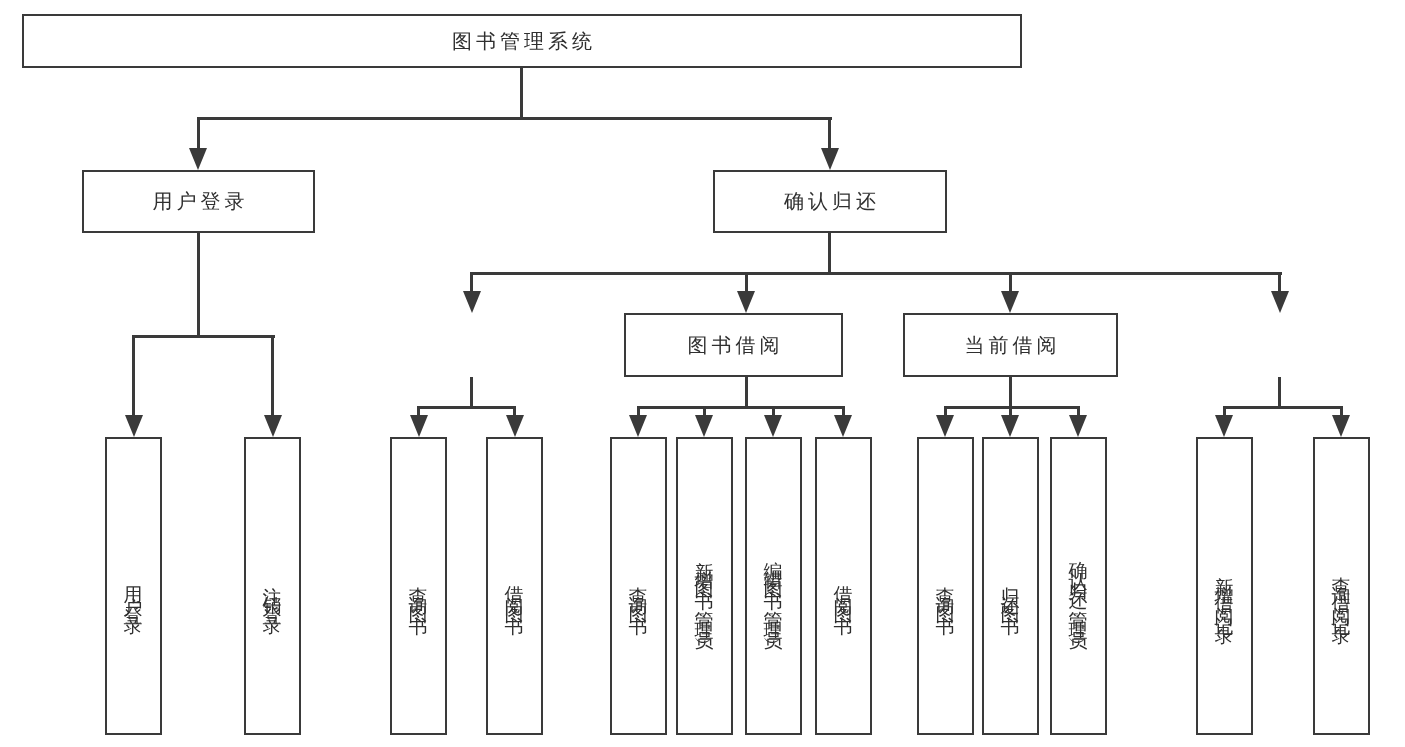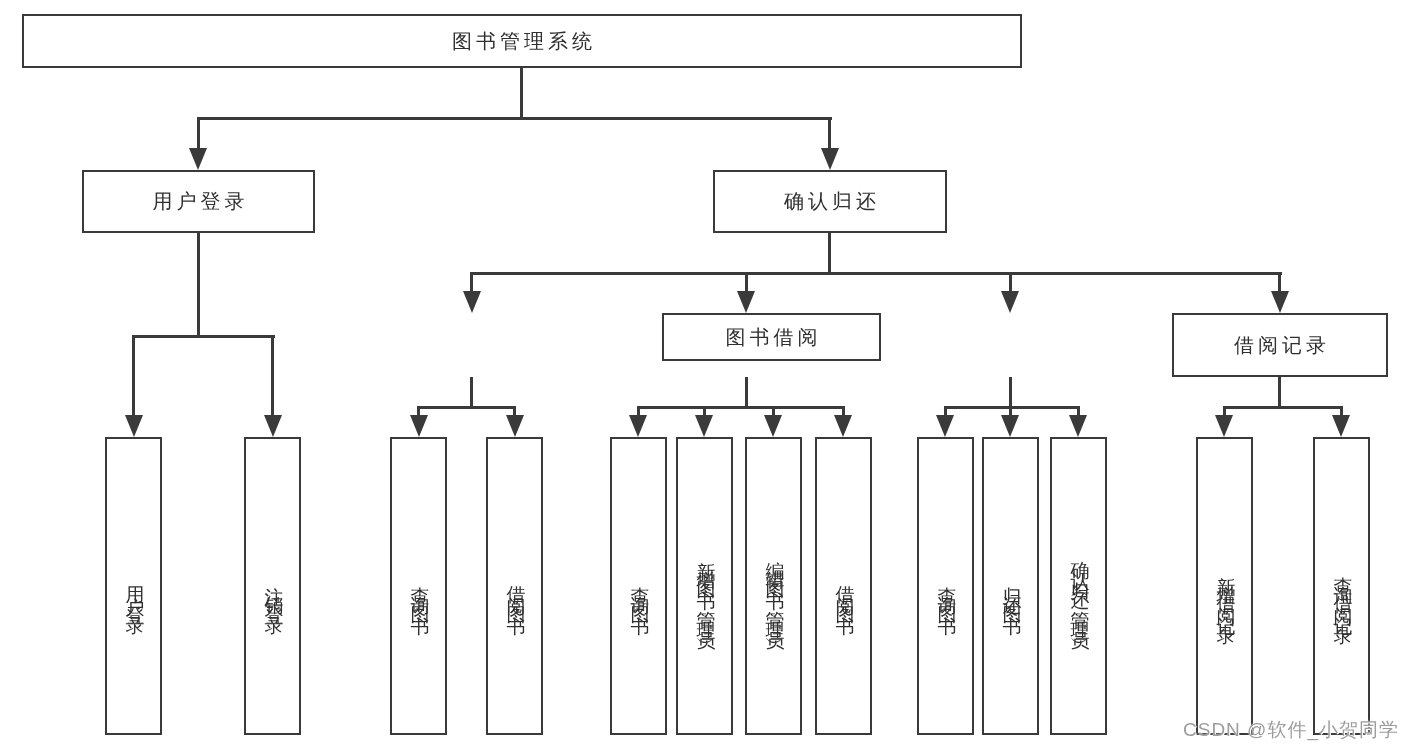--- a/index.html
+++ b/index.html
@@ -20,21 +20,20 @@
   }
   .hbox, .vbox {
     position: absolute;
     background: var(--bg);
     border: 2px solid var(--line);
     box-sizing: border-box;
     display: flex;
     align-items: center;
     justify-content: center;
     z-index: 2;
-    font-family: Liberation Mono, monospace;
   }
   .hbox span {
     font-size: 20px;
     letter-spacing: 4px;
     margin-right: -4px;
     white-space: nowrap;
   }
   .vbox { top: 437px; width: 57px; height: 298px; }
   .vtext {
     writing-mode: vertical-rl;
@@ -75,25 +74,25 @@
     <span>图书管理系统</span>
   </div>
 
   <div class="hbox" style="left:82px;top:170px;width:233px;height:63px">
     <span>用户登录</span>
   </div>
   <div class="hbox" style="left:713px;top:170px;width:234px;height:63px">
     <span>确认归还</span>
   </div>
 
-  <div class="hbox" style="left:662px;top:313px;width:219px;height:48px">
+  <div class="hbox" style="left:624px;top:313px;width:219px;height:64px">
     <span>图书借阅</span>
   </div>
-  <div class="hbox" style="left:1172px;top:313px;width:216px;height:64px">
-    <span>借阅记录</span>
+  <div class="hbox" style="left:903px;top:313px;width:215px;height:64px">
+    <span>当前借阅</span>
   </div>
 
   <div class="vbox" style="left:105px">
     <span class="vtext">用户登录</span>
   </div>
   <div class="vbox" style="left:244px">
     <span class="vtext">注销登录</span>
   </div>
 
   <div class="vbox" style="left:390px">
@@ -181,14 +180,13 @@
       <div class="arrow" style="left: 695px; top: 415px;"></div>
       <div class="arrow" style="left: 764px; top: 415px;"></div>
       <div class="arrow" style="left: 834px; top: 415px;"></div>
       <div class="arrow" style="left: 936px; top: 415px;"></div>
       <div class="arrow" style="left: 1001px; top: 415px;"></div>
       <div class="arrow" style="left: 1069px; top: 415px;"></div>
       <div class="arrow" style="left: 1215px; top: 415px;"></div>
       <div class="arrow" style="left: 1332px; top: 415px;"></div>
     </div>
 
-  <div class="watermark">CSDN @软件_小贺同学</div>
 </div>
 
 </body></html>

